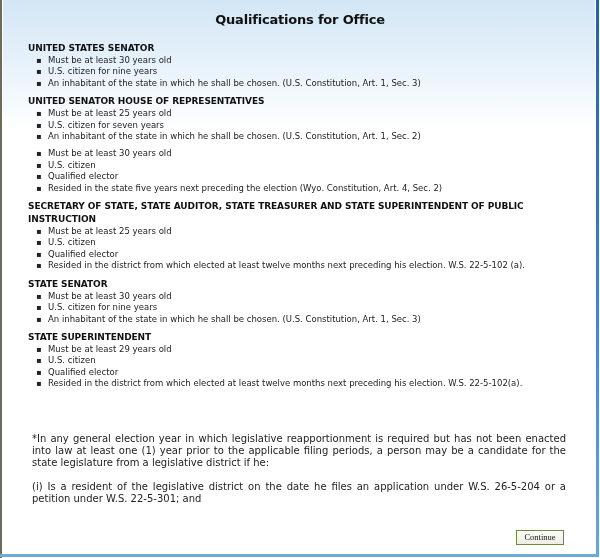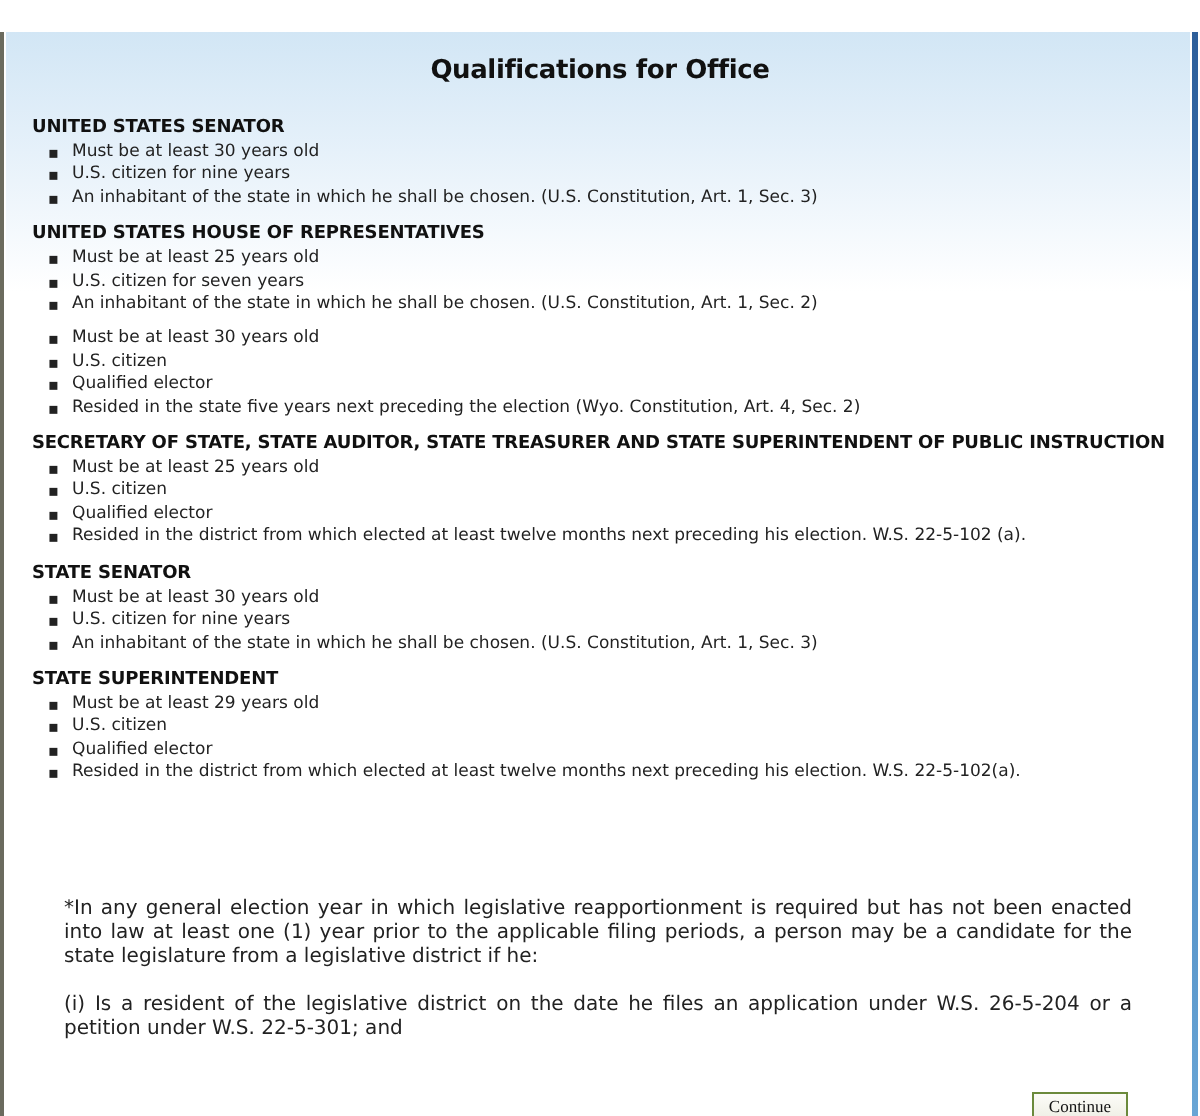--- a/index.html
+++ b/index.html
@@ -6,21 +6,21 @@
       margin: 0;
       padding: 0;
       width: 600px;
       height: 558px;
       overflow: hidden;
       background: #ffffff;
     }
     .window {
       position: absolute;
       left: 0;
-      top: 16px;
+      top: 0;
       width: 600px;
       height: 448px;
       box-sizing: border-box;
       background: #ffffff;
       padding-left: 10px;
     }
     .left-edge {
       position: absolute;
       left: 0;
       top: 0;
@@ -66,21 +66,21 @@
     }
     .content {
       position: absolute;
       left: 16px;
       top: 42px;
       width: 570px;
       font-family: "DejaVu Sans", sans-serif;
       color: #111;
     }
     .section {
-      margin: 0 0 6px 0;
+      margin: 0 0 6px 12px;
     }
     .section h2 {
       margin: 0;
       font-size: 9px;
       font-weight: bold;
       line-height: 13px;
       letter-spacing: -0.1px;
     }
     .section ul {
       list-style: none;
@@ -152,21 +152,21 @@
     <div class="section">
       <h2>UNITED STATES SENATOR</h2>
       <ul>
         <li><span class="bullet">▪</span><span>Must be at least 30 years old</span></li>
         <li><span class="bullet">▪</span><span>U.S. citizen for nine years</span></li>
         <li><span class="bullet">▪</span><span>An inhabitant of the state in which he shall be chosen. (U.S. Constitution, Art. 1, Sec. 3)</span></li>
       </ul>
     </div>
 
     <div class="section">
-      <h2>UNITED STATES HOUSE OF REPRESENTATIVES</h2>
+      <h2>UNITED SENATOR HOUSE OF REPRESENTATIVES</h2>
       <ul>
         <li><span class="bullet">▪</span><span>Must be at least 25 years old</span></li>
         <li><span class="bullet">▪</span><span>U.S. citizen for seven years</span></li>
         <li><span class="bullet">▪</span><span>An inhabitant of the state in which he shall be chosen. (U.S. Constitution, Art. 1, Sec. 2)</span></li>
       </ul>
     </div>
 
     <div class="section">
       <ul>
         <li><span class="bullet">▪</span><span>Must be at least 30 years old</span></li>

